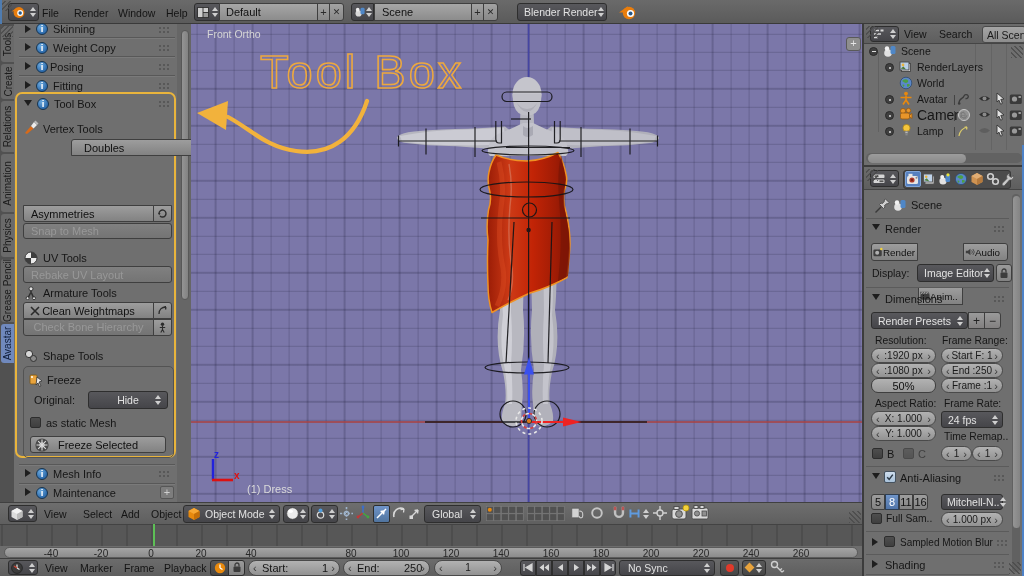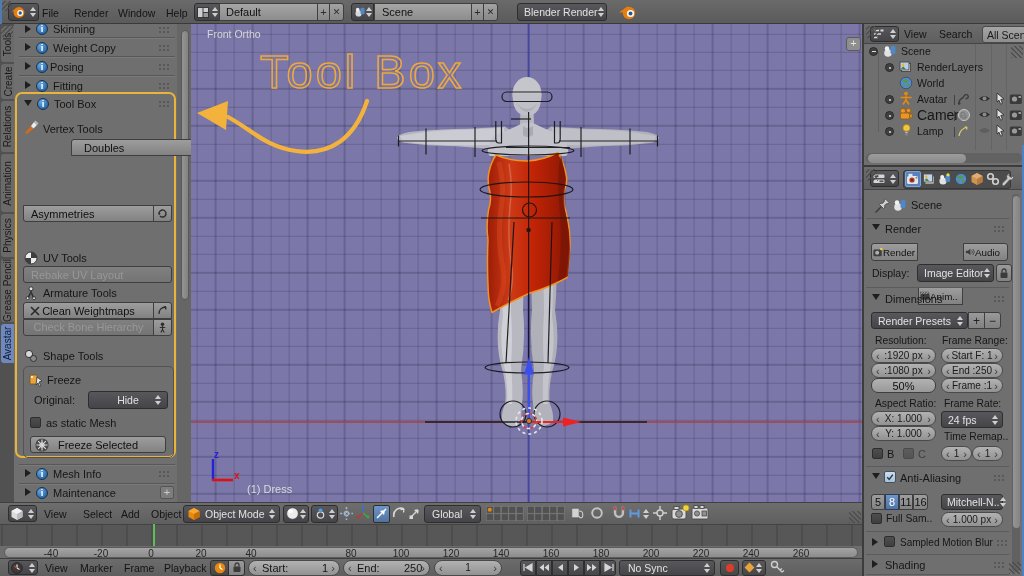--- a/index.html
+++ b/index.html
@@ -142,20 +142,21 @@
 <div class="txt" style="left:43px;top:128.5px;transform:translateY(-50%);">Vertex Tools</div>
 
 <div class="btn" style="left:23px;top:139px;width:149px;height:17px;border-radius:3px 3px 0 0;padding-left:12px;margin-left:48px;">Doubles</div>
 <div class="btn" style="left:23px;top:205px;width:131px;height:17px;border-radius:0 0 0 3px;padding-left:7px;">Asymmetries</div>
 <div class="btn" style="left:153px;top:205px;width:19px;height:17px;border-radius:0 0 3px 0;justify-content:center;">
   <svg width="11" height="11" viewBox="0 0 11 11">
         <path d="M2 5.5 a3.5 3.5 0 1 1 1 2.5" fill="none" stroke="#2c2c2c" stroke-width="1.4"></path>
         <path d="M1 5 L3.5 5 L2.2 7.5 Z" fill="#2c2c2c"></path>
       </svg>
 </div>
+<div class="btn dis" style="left:23px;top:222.5px;width:149px;height:16px;padding-left:7px;">Snap to Mesh</div>
 
 <svg class="ab" style="left:24px;top:251px;" width="14" height="14" viewBox="0 0 14 14">
       <circle cx="7" cy="7" r="6" fill="#ececec"></circle>
       <path d="M7 1 A6 6 0 0 1 13 7 L7 7 Z M7 13 A6 6 0 0 1 1 7 L7 7 Z" fill="#3e3e3e"></path>
       <circle cx="7" cy="7" r="6" fill="none" stroke="#333" stroke-width="0.9"></circle>
     </svg>
 <div class="txt" style="left:43px;top:258px;transform:translateY(-50%);">UV Tools</div>
 <div class="btn dis" style="left:23px;top:266px;width:149px;height:17px;padding-left:7px;">Rebake UV Layout</div>
 
 <svg class="ab" style="left:24px;top:286px;" width="14" height="14" viewBox="0 0 14 14">

